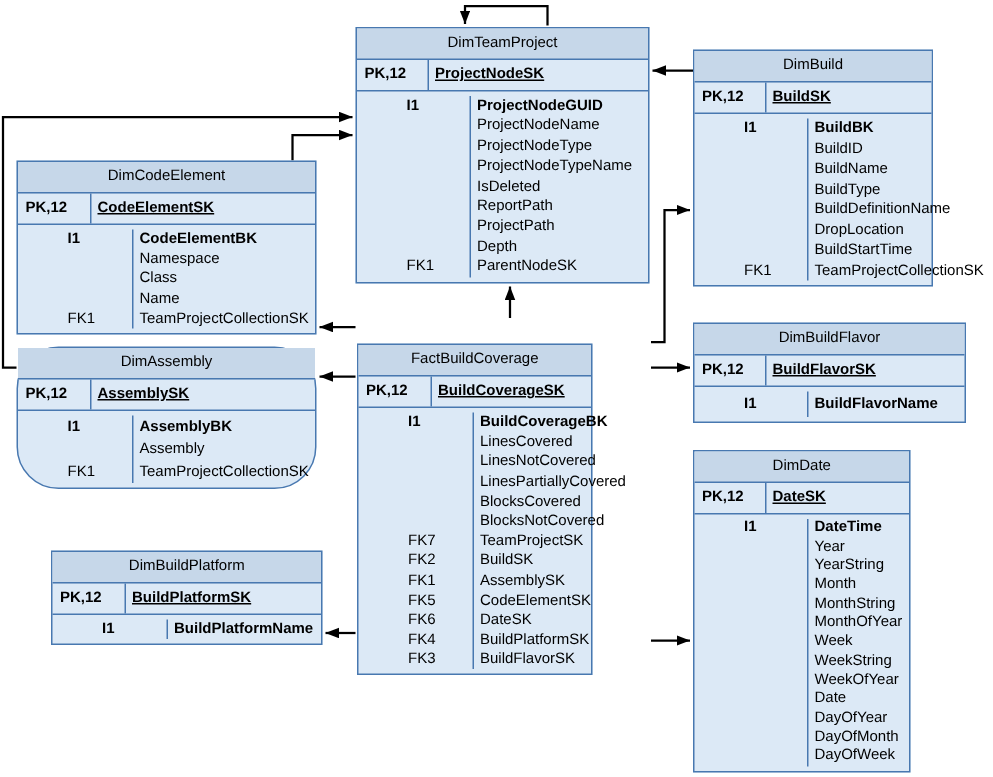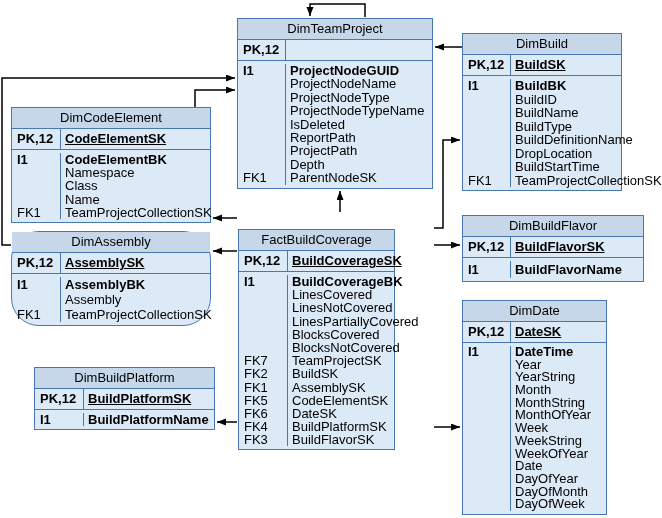--- a/index.html
+++ b/index.html
@@ -7,33 +7,33 @@
     position:relative; width:662px; height:518px; background:#ffffff;
     font-family:"Liberation Sans", sans-serif; color:#000;
     overflow:hidden;
   }
   svg.wires { position:absolute; left:0; top:0; width:662px; height:518px; }
   svg.wires polyline { fill:none; stroke:#000; stroke-width:1.5px; }
 
   .tbl {
     position:absolute; box-sizing:border-box;
     background:#DCE9F6; border:1px solid #4878B0;
-    font-size:13px; line-height:14px;
+    font-size:10px; line-height:14px;
   }
   .hdr {
     background:#C6D7E9; border-bottom:1px solid #4878B0;
     text-align:center; padding:3px 2px; line-height:14px; white-space:nowrap;
   }
   .sect { display:flex; }
   .kc { box-sizing:border-box; flex:none; border-right:1px solid #4878B0; padding-left:5px; }
   .fc { flex:1 1 auto; padding-left:4px; min-width:0; }
   .pkrow { border-bottom:1px solid #4878B0; font-weight:bold; }
   .pkrow .kc { padding-top:3px; padding-bottom:3px; }
   .pkrow .fc { padding-top:3px; padding-bottom:3px; text-decoration:underline; white-space:nowrap; }
-  .bodyrows { padding:3px 0; }
+  .bodyrows { padding:3px 0;margin-left:28px; }
   .bodyrows .kc > div, .bodyrows .fc > div {
     height:var(--lh); line-height:var(--lh); white-space:nowrap;
   }
   .b { font-weight:bold; }
 </style>
 </head>
 <body>
 
 <div class="stage">
   <svg class="wires" viewBox="0 0 662 518" xmlns="http://www.w3.org/2000/svg">
@@ -52,20 +52,21 @@
       <polyline points="434,228 443,228 443,140 460,140" marker-end="url(#arw)"></polyline>
       <polyline points="434,245 460,245" marker-end="url(#arw)"></polyline>
       <polyline points="434,427 460,427" marker-end="url(#arw)"></polyline>
       <polyline points="237,422 217,422" marker-end="url(#arw)"></polyline>
     </svg>
 
 <div class="tbl" style="left: 237px; top: 18px; width: 196px; --lh: 13.4px;">
       <div class="hdr">DimTeamProject</div>
       <div class="sect pkrow">
         <div class="kc" style="width:48px">PK,12</div>
+        <div class="fc">ProjectNodeSK</div>
       </div>
       <div class="sect bodyrows">
         <div class="kc keys" style="width:48px">
           <div class="b">I1</div>
           <div class=""></div>
           <div class=""></div>
           <div class=""></div>
           <div class=""></div>
           <div class=""></div>
           <div class=""></div>

